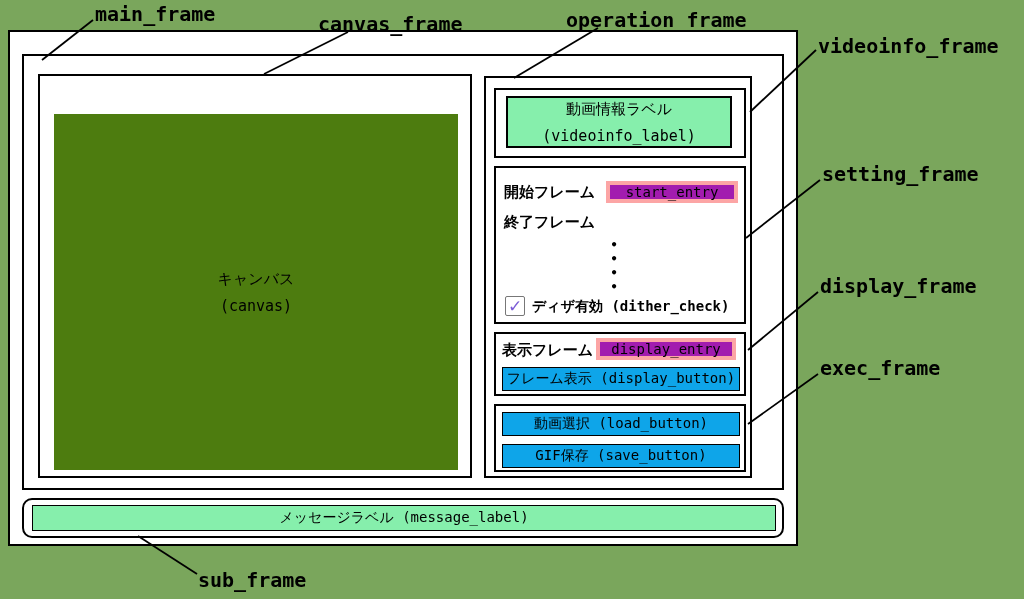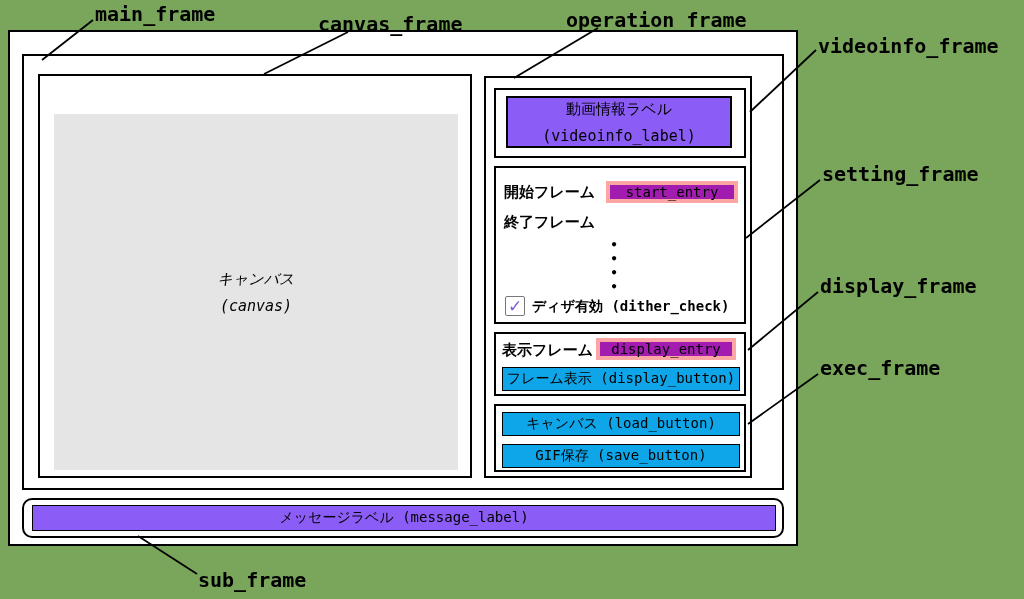--- a/index.html
+++ b/index.html
@@ -19,30 +19,30 @@
     position:absolute;background:#a21caf;border:4px solid #fca5a5;box-sizing:border-box;
     font-family:"DejaVu Sans Mono",monospace;font-size:14px;text-align:center;
     display:flex;align-items:center;justify-content:center;
   }
   .btn{
     position:absolute;background:#0ea5e9;border:1px solid #000;box-sizing:border-box;
     font-family:"DejaVu Sans Mono","DejaVu Sans",monospace;font-size:14px;
     display:flex;align-items:center;justify-content:center;white-space:nowrap;
   }
   .greenlabel{
-    position:absolute;background:#8b5cf6;border:2px solid #000;box-sizing:border-box;
+    position:absolute;background:#86efac;border:2px solid #000;box-sizing:border-box;
     display:flex;flex-direction:column;align-items:center;justify-content:center;
     font-size:15px;
     gap:8px;
   }
   .mono{font-family:"DejaVu Sans Mono","DejaVu Sans",monospace;}
   .canvas-area{
-    position:absolute;background:#e5e5e5;box-sizing:border-box;
+    position:absolute;background:#4d7c0f;box-sizing:border-box;
     display:flex;flex-direction:column;align-items:center;justify-content:center;
-    font-size:15px;gap:8px;font-style:italic;
+    font-size:15px;gap:8px;
   }
   .ellipsis{
     position:absolute;font-size:12px;line-height:14px;white-space:pre-line;
     text-align:center;font-weight:700;
   }
   .checkbox{
     position:absolute;width:20px;height:20px;background:#fff;border:1.5px solid #777;
     border-radius:2px;box-sizing:border-box;display:flex;align-items:center;justify-content:center;
   }
   .checkmark{color:#7b5cd6;font-size:17px;font-weight:700;line-height:1;}
@@ -97,21 +97,21 @@
           <div class="entry" style="left:100px;top:4px;width:140px;height:22px;">
             <span>display_entry</span>
           </div>
           <div class="btn" style="left:6px;top:33px;width:238px;height:24px;">
             <span>フレーム表示 (display_button)</span>
           </div>
         </div>
 
         <div class="frame" style="left:8px;top:326px;width:252px;height:68px;">
           <div class="btn" style="left:6px;top:6px;width:238px;height:24px;">
-            <span>キャンバス (load_button)</span>
+            <span>動画選択 (load_button)</span>
           </div>
           <div class="btn" style="left:6px;top:38px;width:238px;height:24px;">
             <span>GIF保存 (save_button)</span>
           </div>
         </div>
 
       </div>
     </div>
 
     <div class="frame" style="left:12px;top:466px;width:762px;height:40px;border-radius:10px;">

